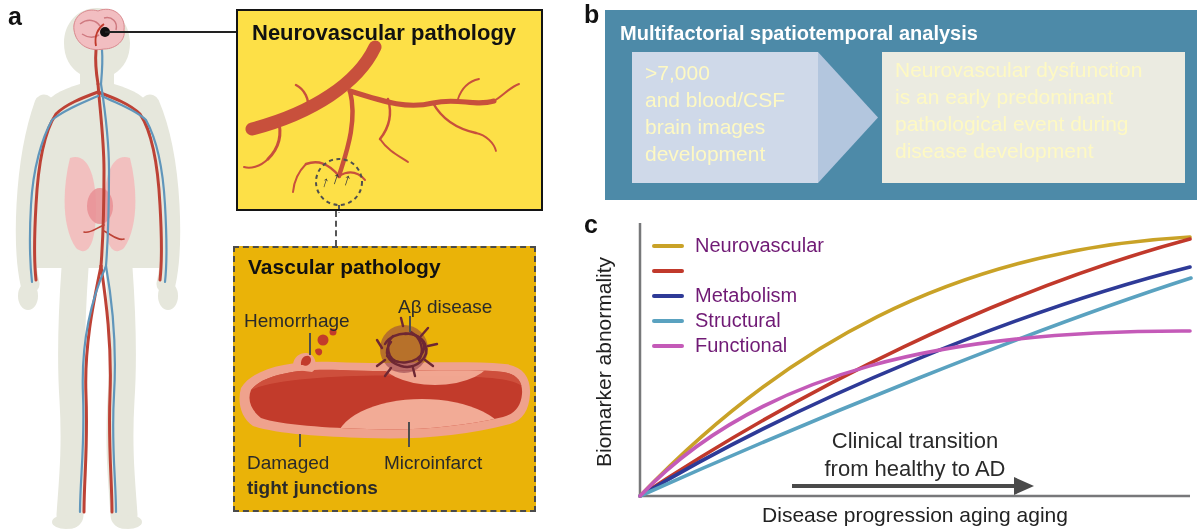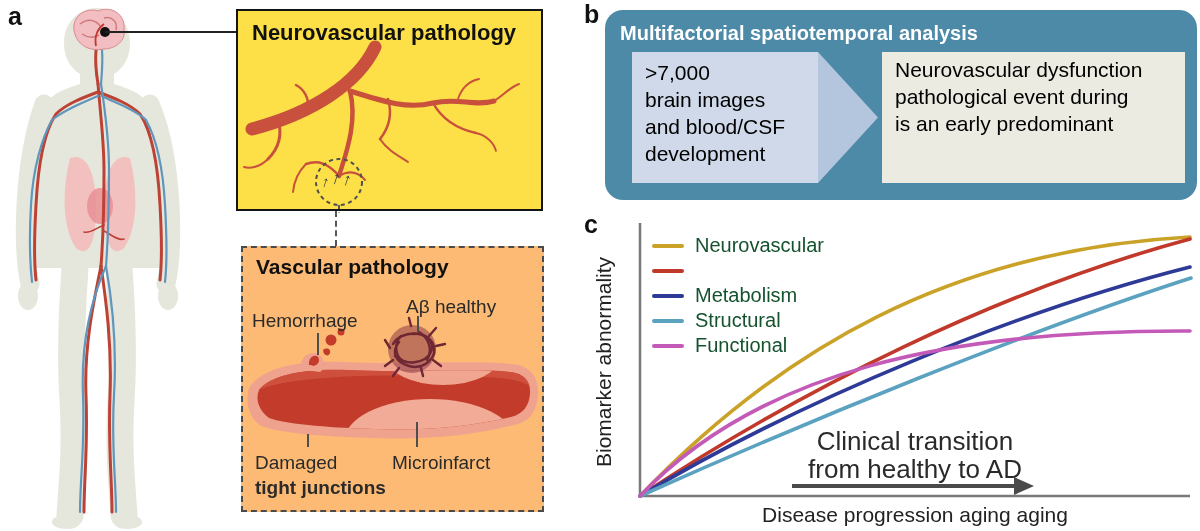--- a/index.html
+++ b/index.html
@@ -6,31 +6,31 @@
   *{box-sizing:border-box;}
   .canvas{position:relative;width:1200px;height:531px;background:#ffffff;overflow:hidden;
           font-family:"Liberation Sans", sans-serif;color:#231f20;}
   .abs{position:absolute;}
   .panel-label{font-size:25px;font-weight:bold;color:#111;line-height:1;}
   .box-title{font-weight:bold;font-size:21px;color:#111;white-space:nowrap;}
   .small-label{font-size:19px;color:#2a2a2a;white-space:nowrap;line-height:25px;}
   .leader{width:2px;background:#4e4e4e;}
   .patho-box{border:2px solid #141414;}
   .patho-box-dashed{border:2px dashed #4a4a4a;}
-  .teal-panel{position:absolute;border-radius:18px;}
+  .teal-panel{position:absolute;}
   .teal-title{position:absolute;font-weight:bold;font-size:20px;color:#ffffff;white-space:nowrap;}
-  .flow-text{font-size:21px;line-height:27px;color:#000000;}
+  .flow-text{font-size:21px;line-height:27px;color:#fef9c3;}
   .flow-text span{display:block;white-space:nowrap;}
   .arrow-tip{clip-path:polygon(0 0,100% 50%,0 100%);}
   .legend-row{display:flex;align-items:center;height:25px;}
   .legend-swatch{width:32px;height:4px;border-radius:2px;margin-right:11px;flex:0 0 auto;}
-  .legend-label{font-size:20px;color:#14532d;white-space:nowrap;}
+  .legend-label{font-size:20px;color:#701a75;white-space:nowrap;}
   .axis-label{font-size:21px;color:#222;}
   .ylab{writing-mode:vertical-rl;transform:rotate(180deg);text-align:center;}
-  .annot{font-size:26px;line-height:28px;text-align:center;color:#2a2a2a;}
+  .annot{font-size:22px;line-height:28px;text-align:center;color:#2a2a2a;}
   .up-arrow{position:absolute;font-weight:bold;color:#3c3c3c;transform:rotate(18deg);line-height:1;}
   .dashed-vline{border-left:2px dashed #565656;}
 </style>
 </head>
 <body>
 
 <div class="canvas">
 
   <span class="abs panel-label" style="left:8px;top:4px;">a</span>
 
@@ -103,21 +103,21 @@
       <circle cx="101" cy="171" r="23" fill="none" stroke="#4f4f4f" stroke-width="2" stroke-dasharray="4 3.5"></circle>
       <line x1="101" y1="194" x2="101" y2="202" stroke="#565656" stroke-width="2" stroke-dasharray="4 3.5"></line>
     </svg>
     <span class="up-arrow" style="left:84px;top:163px;font-size:15px;">↑</span>
     <span class="up-arrow" style="left:94px;top:158px;font-size:18px;">↑</span>
     <span class="up-arrow" style="left:105px;top:160px;font-size:17px;">↑</span>
   </div>
 
   <div class="abs dashed-vline" style="left:335px;top:211px;height:35px;"></div>
 
-  <div class="abs patho-box-dashed" style="left: 233px; top: 246px; width: 303px; height: 266px; background-color: #fdba74; margin-left: 8px;">
+  <div class="abs patho-box-dashed" style="left: 233px; top: 246px; width: 303px; height: 266px; background-color: #eab308;">
     <span class="abs box-title" style="left:13px;top:7px;">Vascular pathology</span>
     <svg class="abs" style="left:0;top:0;" width="303" height="266" viewBox="0 0 303 266">
       <defs>
         <clipPath id="lumenClip">
           <path d="M16 142 C28 126 65 120 105 122 C160 125 225 120 268 124 C282 126 288 134 287 146 C286 158 280 166 268 169 C225 179 180 183 132 181 C95 180 45 177 26 170 C16 162 12 152 16 142 Z"></path>
         </clipPath>
       </defs>
 
       <path d="M6 140 C20 118 60 112 100 114 C160 117 220 112 270 116 C288 118 296 130 295 146 C294 162 288 172 275 176 C230 188 180 192 130 190 C90 189 40 186 18 178 C6 170 2 154 6 140 Z" fill="#efa28d"></path>
 
@@ -140,21 +140,21 @@
       <g fill="none" stroke="#6e2733" stroke-width="2.4" stroke-linecap="round">
         <circle cx="169" cy="101" r="24" fill="#8d3a47" stroke="none" opacity="0.55"></circle>
         <path d="M150 96 C158 82 184 82 190 96 C196 110 180 122 166 118 C152 114 148 104 156 94"></path>
         <path d="M152 108 C162 118 182 116 188 104 C192 94 182 84 170 86"></path>
         <path d="M158 88 C150 96 152 112 164 114 M176 84 C186 90 190 102 184 112"></path>
         <path d="M147 100 L142 92 M150 112 L142 118 M186 88 L193 80 M190 112 L198 118 M168 78 L166 70 M178 120 L180 128 M156 120 L150 128 M193 98 L202 96"></path>
       </g>
     </svg>
 
     <span class="abs small-label" style="left:9px;top:60px;">Hemorrhage</span>
-    <span class="abs small-label" style="left:163px;top:46px;">Aβ healthy</span>
+    <span class="abs small-label" style="left:163px;top:46px;">Aβ disease</span>
     <span class="abs small-label" style="left:12px;top:202px;">
       <span style="display:block;">Damaged</span>
       <span style="display:block;font-weight:bold;">tight junctions</span>
     </span>
     <span class="abs small-label" style="left:149px;top:202px;">Microinfarct</span>
 
     <div class="abs leader" style="left:74px;top:85px;height:22px;"></div>
     <div class="abs leader" style="left:174px;top:68px;height:16px;"></div>
     <div class="abs leader" style="left:64px;top:186px;height:13px;"></div>
     <div class="abs leader" style="left:173px;top:174px;height:25px;"></div>
@@ -162,30 +162,31 @@
 
   <span class="abs panel-label" style="left:584px;top:2px;">b</span>
 
   <div class="abs teal-panel" style="left: 605px; top: 10px; width: 592px; height: 190px; background-color: rgb(77, 138, 168);">
     <span class="teal-title" style="left:15px;top:12px;">Multifactorial spatiotemporal analysis</span>
 
     <div class="abs" style="left: 27px; top: 42px; width: 186px; height: 131px; background-color: rgb(207, 217, 233);"></div>
     <div class="abs arrow-tip" style="left: 213px; top: 42px; width: 60px; height: 131px; background-color: rgb(179, 198, 222);"></div>
     <div class="abs flow-text" style="left:40px;top:49px;">
       <span>&gt;7,000</span>
+      <span>and blood/CSF</span>
       <span>brain images</span>
-      <span>and blood/CSF</span>
       <span>development</span>
     </div>
 
     <div class="abs" style="left: 277px; top: 42px; width: 303px; height: 131px; background-color: rgb(235, 235, 225);"></div>
     <div class="abs flow-text" style="left:290px;top:46px;">
       <span>Neurovascular dysfunction</span>
+      <span>is an early predominant</span>
       <span>pathological event during</span>
-      <span>is an early predominant</span>
+      <span>disease development</span>
     </div>
   </div>
 
   <span class="abs panel-label" style="left:584px;top:212px;">c</span>
 
   <div class="abs axis-label ylab" style="left:592px;top:228px;height:268px;width:26px;">Biomarker abnormality</div>
 
   <svg class="abs" style="left:620px;top:210px;" width="580" height="321" viewBox="0 0 580 321">
 
     <path d="M20 13 L20 286 L570 286" fill="none" stroke-width="2.5" stroke="#77787a"></path>

